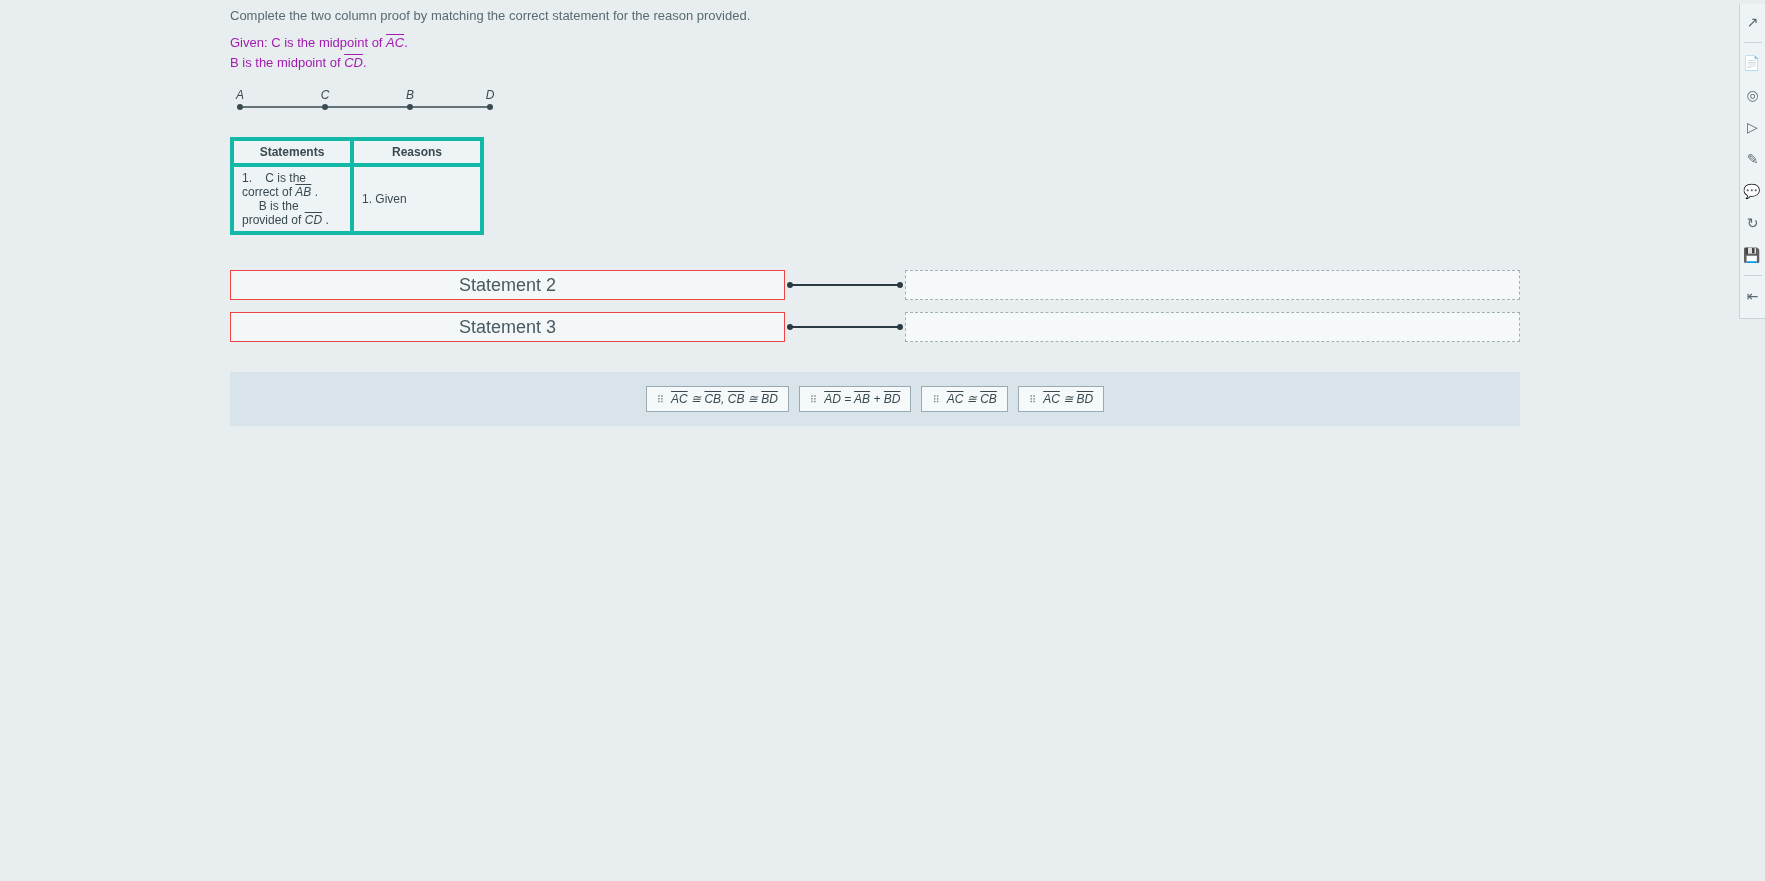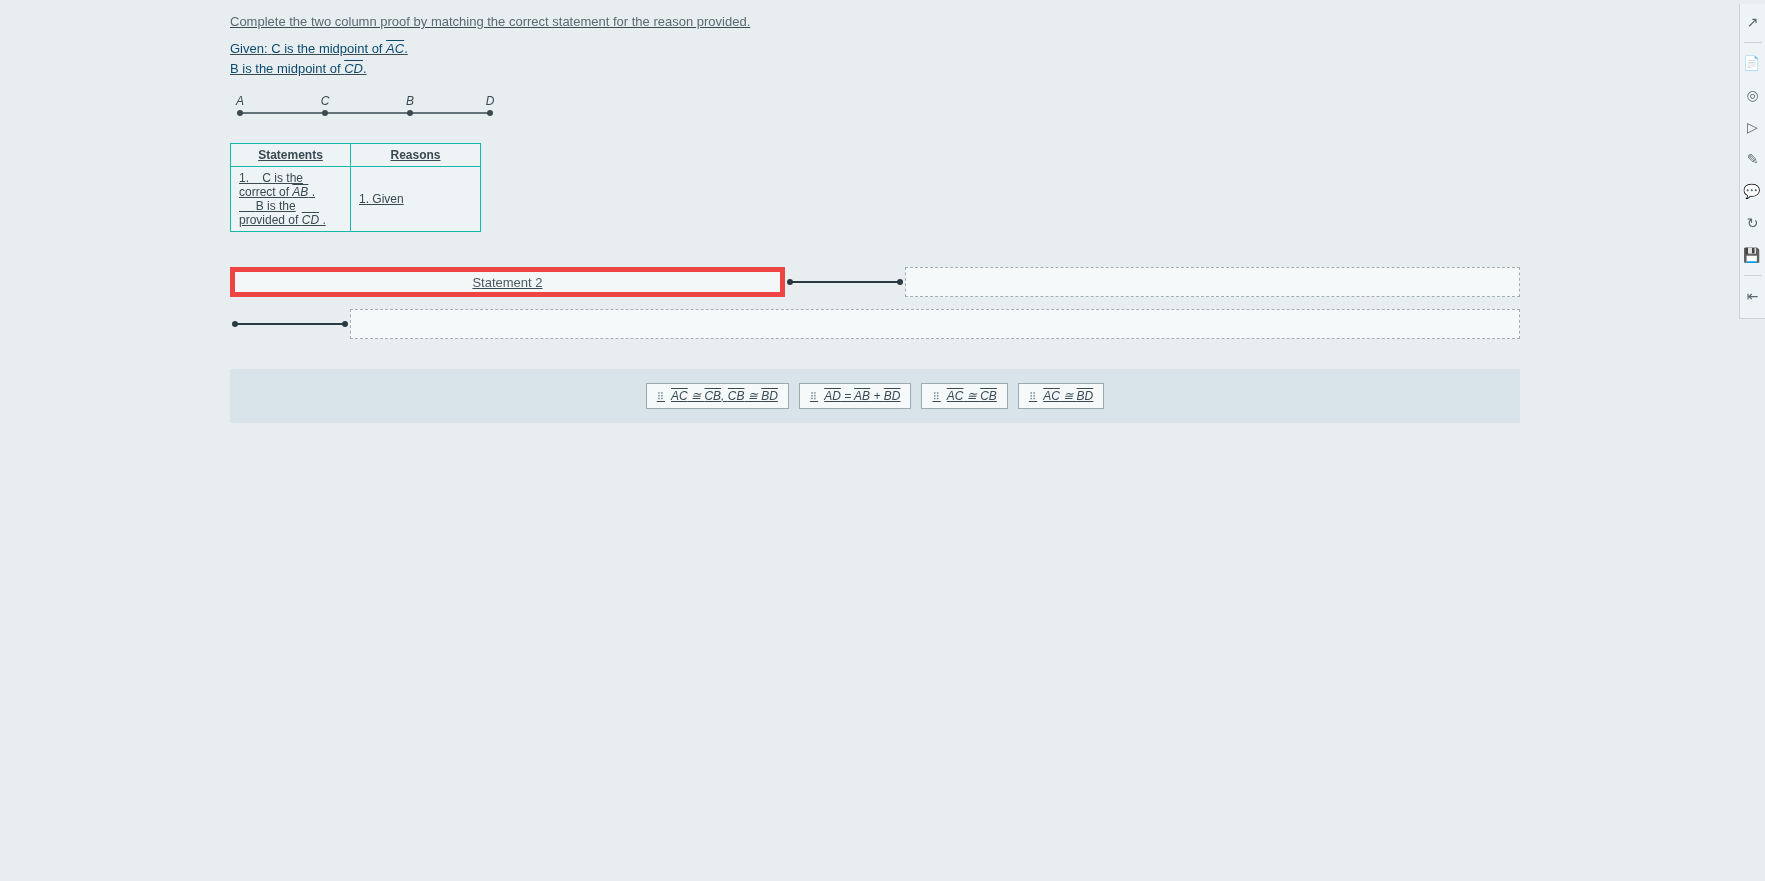--- a/index.html
+++ b/index.html
@@ -11,32 +11,31 @@
     font-size: 13px;
     padding: 0;
     width: 1765px;
     height: 881px;
     overflow: hidden;
     position: relative;
   }
   .page {
     position: absolute;
     left: 230px;
-    top: 6px;
+    top: 0;
     width: 1290px;
-    text-decoration: underline;
   }
   .instruction { margin: 8px 0 10px; color: #5a6a72; }
-  .given-block { margin: 6px 0; color: #0c4a6e; line-height: 1.5; }
+  .given-block { margin: 6px 0; color: #a21caf; line-height: 1.5; }
   .overline { text-decoration: overline; font-style: italic; }
   .diagram { margin: 15px 0 20px; }
   .diagram svg { display: block; }
   .proof-table { border-collapse: collapse; margin-top: 8px; }
   .proof-table th, .proof-table td {
-    border: 1px solid #14b8a6;
+    border: 4px solid #14b8a6;
     padding: 4px 8px;
     font-size: 12px;
     vertical-align: middle;
     color: #3a4a52;
     background: #eef3f5;
   }
   .proof-table th { text-align: center; font-weight: bold; }
   .proof-table td.stmt { width: 120px; }
   .proof-table td.reason { width: 130px; }
   .slot-box {
@@ -48,27 +47,27 @@
     color: #3a4a52;
   }
   .match-area { margin-top: 35px; }
   .match-row {
     display: flex;
     align-items: center;
     margin-bottom: 12px;
   }
   .match-left {
     width: 555px;
-    border: 5px solid #ef4444;
+    border: 1px solid #ef4444;
     background: #f3f7f8;
     height: 30px;
     display: flex;
     align-items: center;
     justify-content: center;
-    font-size: 13px;
+    font-size: 18px;
     color: #4a5a62;
   }
   .match-connector {
     width: 120px;
     display: flex;
     align-items: center;
     justify-content: center;
   }
   .match-connector svg { display: block; }
   .match-right {
@@ -180,20 +179,21 @@
       <div class="match-connector">
         <svg width="120" height="10">
             <line x1="5" y1="5" x2="115" y2="5" stroke="#2a3a42" stroke-width="2"></line>
             <circle cx="5" cy="5" r="3" fill="#2a3a42"></circle>
             <circle cx="115" cy="5" r="3" fill="#2a3a42"></circle>
           </svg>
       </div>
       <div class="match-right"></div>
     </div>
     <div class="match-row">
+      <div class="match-left">Statement 3</div>
       <div class="match-connector">
         <svg width="120" height="10">
             <line x1="5" y1="5" x2="115" y2="5" stroke="#2a3a42" stroke-width="2"></line>
             <circle cx="5" cy="5" r="3" fill="#2a3a42"></circle>
             <circle cx="115" cy="5" r="3" fill="#2a3a42"></circle>
           </svg>
       </div>
       <div class="match-right"></div>
     </div>
   </div>

